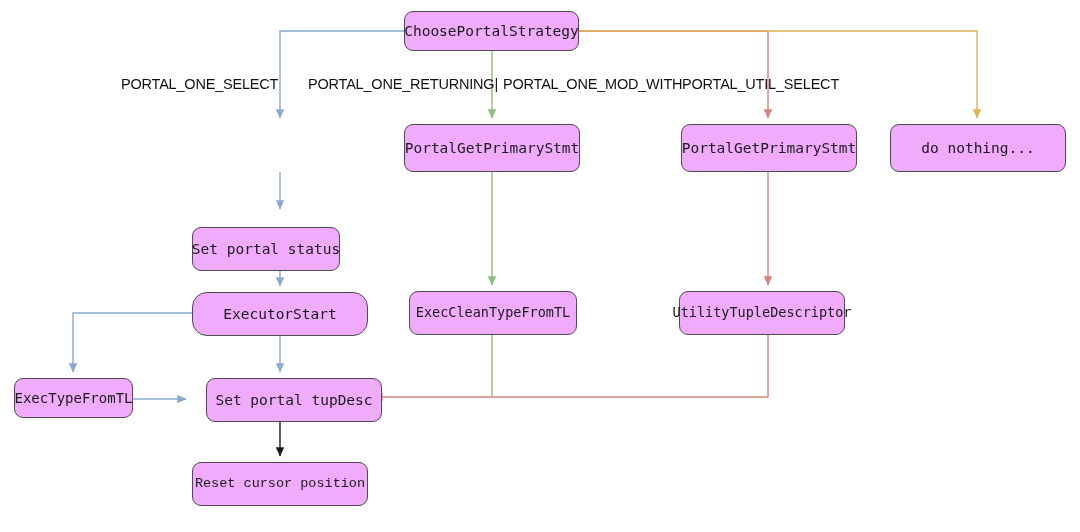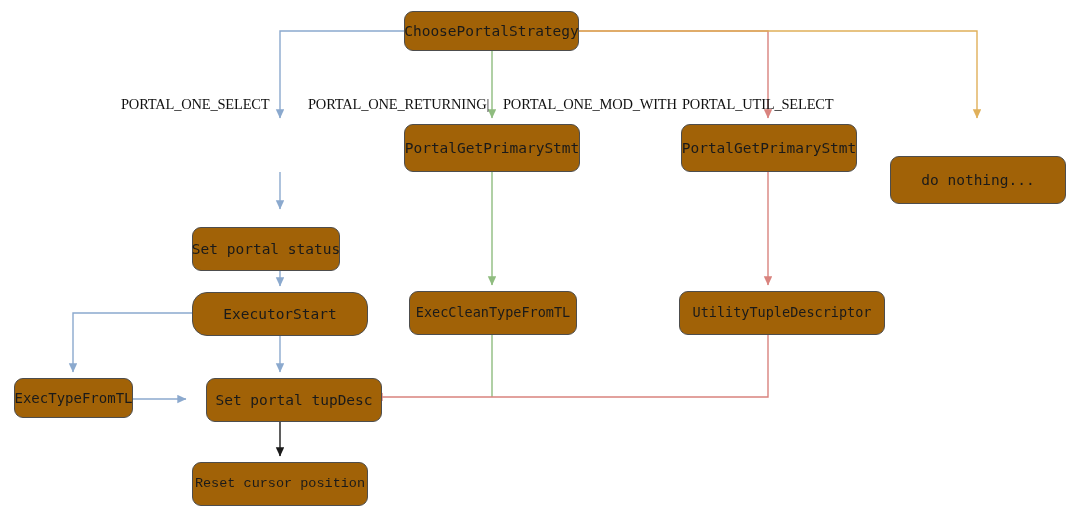--- a/index.html
+++ b/index.html
@@ -21,40 +21,39 @@
     left: 0;
     top: 0;
     width: 1080px;
     height: 532px;
   }
   .node {
     position: absolute;
     box-sizing: border-box;
     border: 1.3px solid #4d4d4d;
     border-radius: 9px;
-    background: #a16207;
+    background: #f0abfc;
     color: #1a1a1a;
     font-family: "DejaVu Sans Mono", "Liberation Mono", monospace;
     font-size: 14.5px;
     line-height: 1;
     display: flex;
     align-items: center;
     justify-content: center;
     white-space: nowrap;
     letter-spacing: 0px;
   }
   .edge-label {
     position: absolute;
-    font-family: Liberation Serif, serif;
+    font-family: Liberation Sans, sans-serif;
     font-size: 14.5px;
     color: #111111;
     white-space: nowrap;
     line-height: 1;
     letter-spacing: -0.2px;
-    margin-top: 20px;
   }
 </style>
 </head>
 <body>
 
 <div id="canvas">
 
   <svg id="edges" viewBox="0 0 1080 532" xmlns="http://www.w3.org/2000/svg">
     <defs>
       <marker id="ah-blue" markerWidth="8" markerHeight="8" refX="6.2" refY="3" orient="auto" markerUnits="strokeWidth">
@@ -111,29 +110,29 @@
   <div class="edge-label" style="left:503px; top:77px;">PORTAL_ONE_MOD_WITH</div>
   <div class="edge-label" style="left:682px; top:77px;">PORTAL_UTIL_SELECT</div>
 
   <div class="node" style="left:404px; top:11px; width:175px; height:40px;">ChoosePortalStrategy</div>
 
 
   <div class="node" style="left:404px; top:124px; width:176px; height:48px;">PortalGetPrimaryStmt</div>
 
   <div class="node" style="left:681px; top:124px; width:176px; height:48px;">PortalGetPrimaryStmt</div>
 
-  <div class="node" style="left:890px; top:124px; width:176px; height:48px;margin-top:32px;">do nothing...</div>
+  <div class="node" style="left:890px; top:124px; width:176px; height:48px;">do nothing...</div>
 
   <div class="node" style="left:192px; top:227px; width:148px; height:44px;">Set portal status</div>
 
   <div class="node" style="left:192px; top:292px; width:176px; height:44px;border-radius:15px;">ExecutorStart</div>
 
   <div class="node" style="left:409px; top:291px; width:168px; height:44px; font-size:13.5px;">ExecCleanTypeFromTL</div>
 
-  <div class="node" style="left:679px; top:291px; width:206px; height:44px; font-size:13.5px;">UtilityTupleDescriptor</div>
+  <div class="node" style="left:679px; top:291px; width:166px; height:44px; font-size:13.5px;">UtilityTupleDescriptor</div>
 
   <div class="node" style="left:14px; top:378px; width:119px; height:40px; font-size:14px;">ExecTypeFromTL</div>
 
   <div class="node" style="left:192px; top:378px; width:176px; height:44px;margin-left:14px;">Set portal tupDesc</div>
 
   <div class="node" style="left:192px; top:462px; width:176px; height:44px; font-size:13.5px;font-family:Liberation Mono, monospace;">Reset cursor position</div>
 
 </div>
 
 </body></html>

